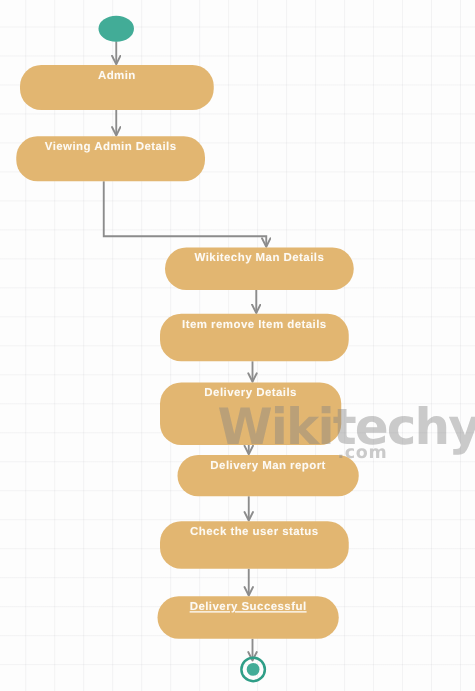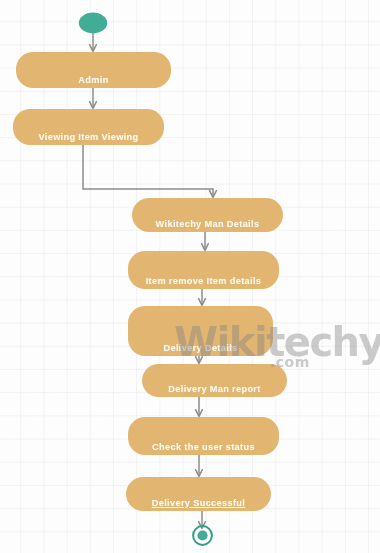--- a/index.html
+++ b/index.html
@@ -28,21 +28,21 @@
     height: 553px;
     pointer-events: none;
   }
   .node {
     position: absolute;
     box-sizing: border-box;
     background: #e2b671;
     border-radius: 17px;
     color: #fdfaf4;
     display: flex;
-    align-items: flex-end;
+    align-items: flex-start;
     justify-content: center;
     text-align: center;
     font-size: 9.2px;
     font-weight: 700;
     letter-spacing: 0.35px;
     line-height: 1.35;
     padding: 2px 6px;
     text-shadow: 0 0 1px rgba(255,255,255,0.25);
   }
   .terminal {
@@ -104,21 +104,21 @@
     <svg width="30" height="22" viewBox="0 0 30 22">
       <ellipse cx="15" cy="11" rx="14.2" ry="10.4" fill="#42ac97"></ellipse>
     </svg>
   </div>
 
   <div class="node" style="left:16px; top:52px; width:155px; height:36px;">
     <span>Admin</span>
   </div>
 
   <div class="node" style="left:13px; top:109px; width:151px; height:36px;">
-    <span>Viewing Item Viewing</span>
+    <span>Viewing Admin Details</span>
   </div>
 
   <div class="node" style="left:132px; top:198px; width:151px; height:34px;">
     <span>Wikitechy Man Details</span>
   </div>
 
   <div class="node" style="left:128px; top:251px; width:151px; height:38px;">
     <span>Item remove Item details</span>
   </div>
 

